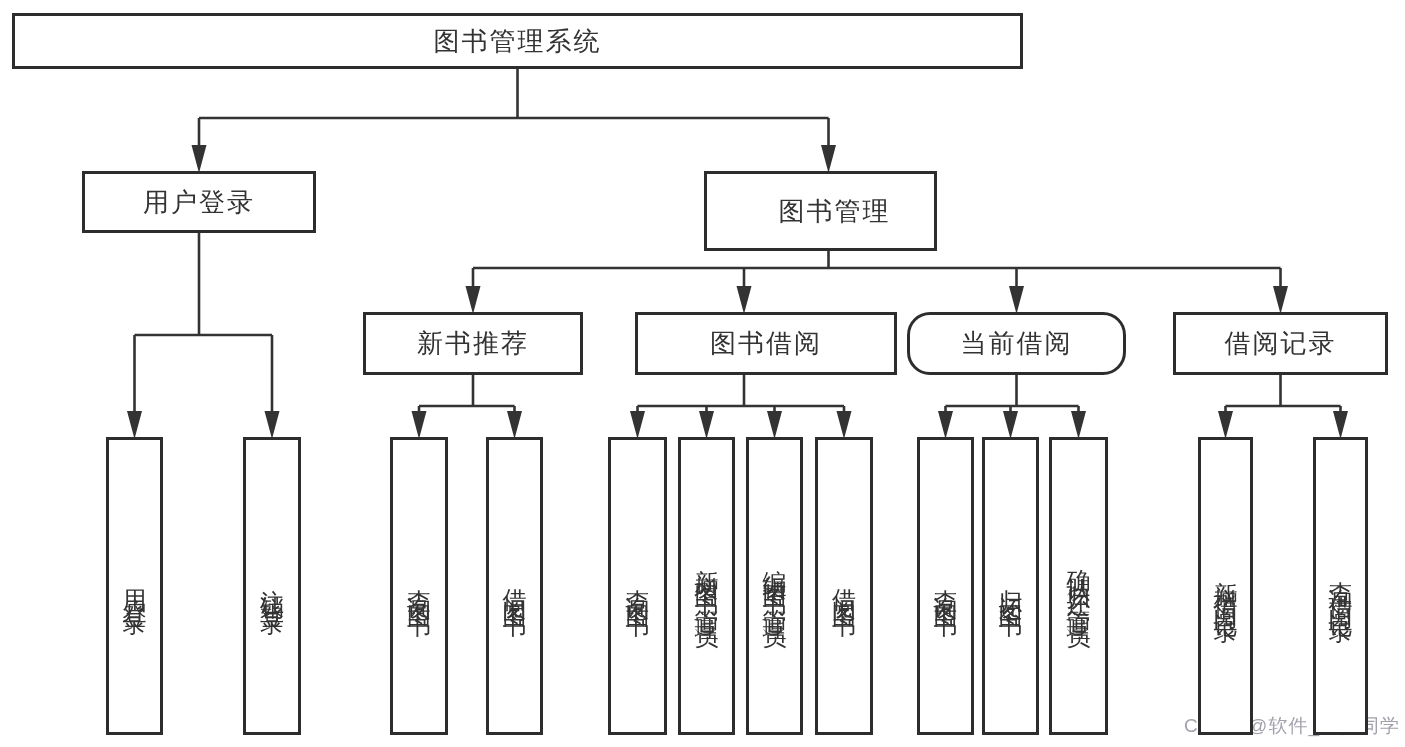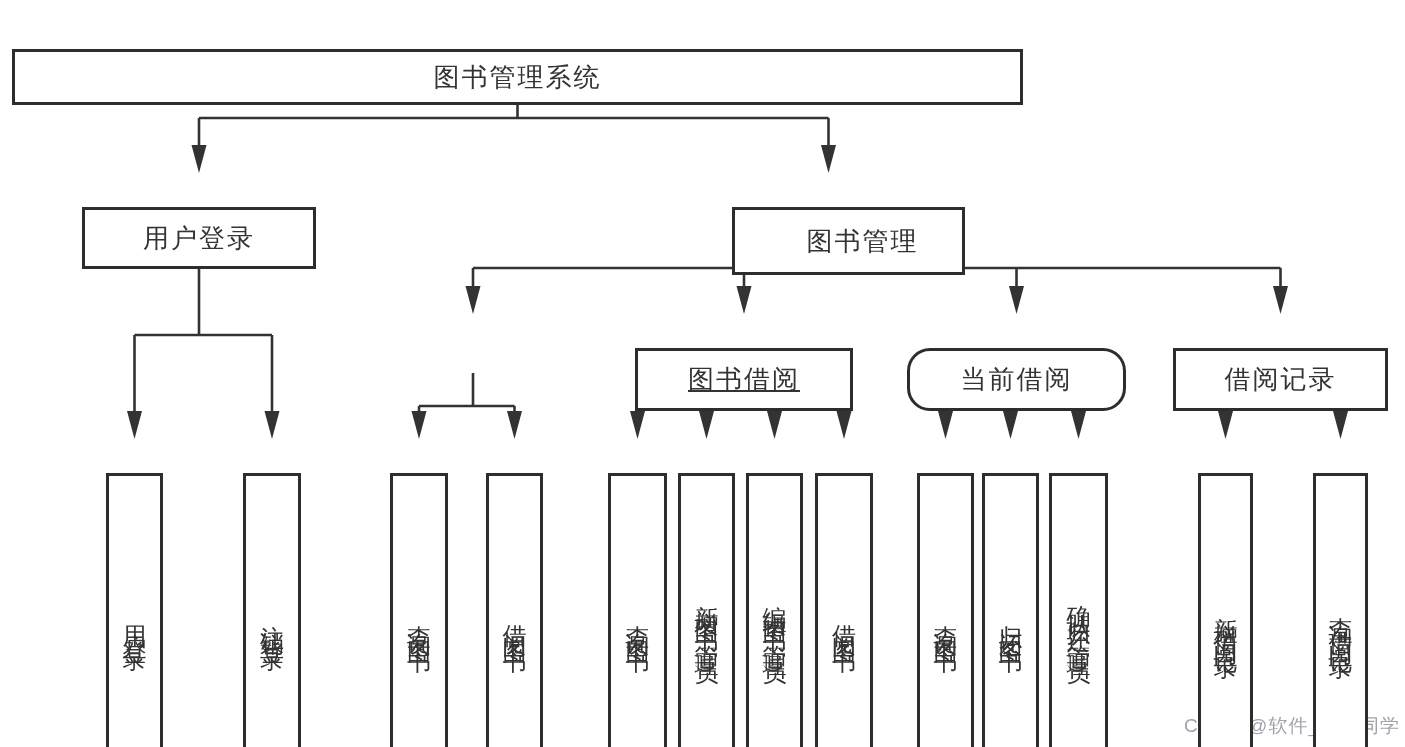--- a/index.html
+++ b/index.html
@@ -13,21 +13,20 @@
   #connectors{position:absolute;left:0;top:0;}
   .node{
     position:absolute;
     box-sizing:border-box;
     background:#ffffff;
     border:3px solid var(--box-border,#2d2d2d);
     display:flex;
     align-items:center;
     justify-content:center;
     color:var(--text,#333333);
-    margin-top:36px;
   }
   .node.horizontal span{
     font-size:26px;
     letter-spacing:2px;
     white-space:nowrap;
   }
   .node.vertical span{
     writing-mode:vertical-rl;
     text-orientation:mixed;
     font-size:24px;
@@ -104,24 +103,27 @@
       <polygon points="1333,411 1348,411 1340.5,439" fill="#333333"></polygon>
     </svg>
 
   <div id="watermark">CSDN @软件_小贺同学</div>
 <div class="node horizontal" style="left: 12px; top: 13px; width: 1011px; height: 56px;">
       <span>图书管理系统</span>
     </div>
     <div class="node horizontal" style="left: 82px; top: 171px; width: 234px; height: 62px;">
       <span>用户登录</span>
     </div>
-    <div class="node horizontal" style="left: 732px; top: 171px; width: 233px; height: 68px; padding-left: 28px;">
+    <div class="node horizontal" style="left: 704px; top: 171px; width: 233px; height: 80px; padding-left: 28px;">
       <span>图书管理</span>
     </div>
-    <div class="node horizontal" style="left: 635px; top: 312px; width: 218px; height: 63px; text-decoration: underline;">
+    <div class="node horizontal" style="left: 363px; top: 312px; width: 220px; height: 63px;">
+      <span>新书推荐</span>
+    </div>
+    <div class="node horizontal" style="left: 635px; top: 312px; width: 262px; height: 63px;">
       <span>图书借阅</span>
     </div>
     <div class="node horizontal" style="left: 907px; top: 312px; width: 219px; height: 63px; border-radius: 23px;">
       <span>当前借阅</span>
     </div>
     <div class="node horizontal" style="left: 1173px; top: 312px; width: 215px; height: 63px;">
       <span>借阅记录</span>
     </div>
     <div class="node vertical" style="left: 106px; top: 437px; width: 57px; height: 298px;">
       <span>用户登录</span>

